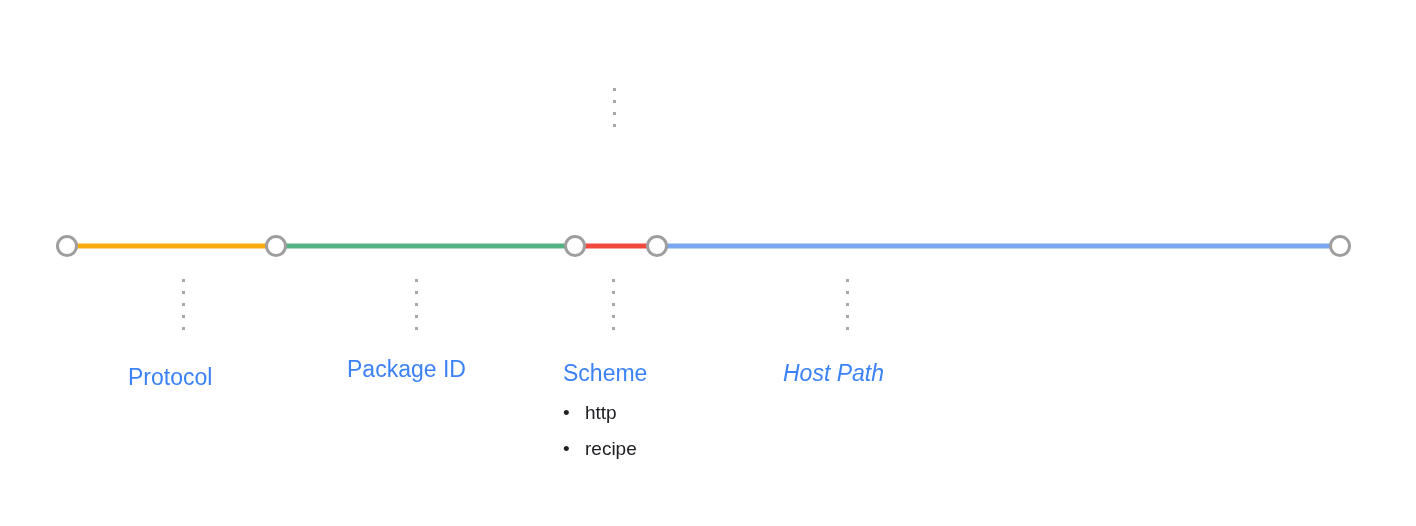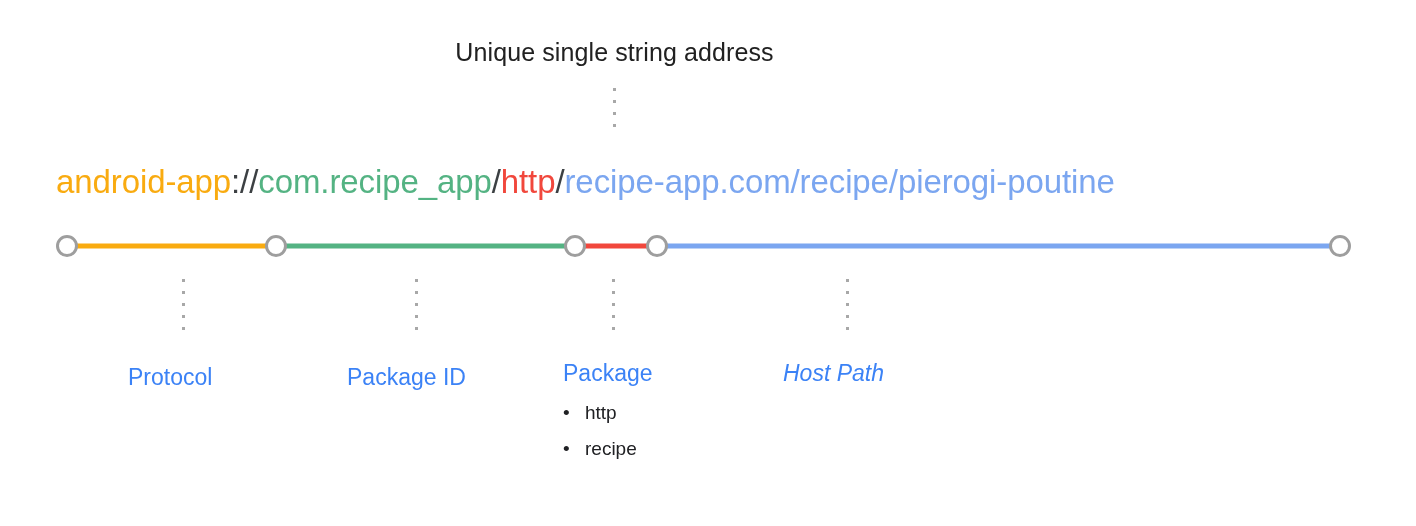--- a/index.html
+++ b/index.html
@@ -90,49 +90,45 @@
     line-height: 1;
     color: #202124;
   }
   .bullet-text { white-space: nowrap; }
 </style>
 </head>
 <body>
 
 <div id="diagram">
 
-  <div class="title">Unique single string address</div>
 
   <div class="dotline" style="left:613px; top:88px; height:46px;"></div>
 
-  <div class="urlstring">
-    <span style="color:#F9AB10;">android-app</span><span style="color:#3C4043;">://</span><span style="color:#54B383;">com.recipe_app</span><span style="color:#3C4043;">/</span><span style="color:#F1473C;">http</span><span style="color:#3C4043;">/</span><span style="color:#7BA6F0;">recipe-app.com/recipe/pierogi-poutine</span>
-  </div>
 
   <svg class="axis" width="1416" height="526" viewBox="0 0 1416 526" xmlns="http://www.w3.org/2000/svg">
     <line x1="67" y1="246" x2="276" y2="246" stroke="#F9AB10" stroke-width="5"></line>
     <line x1="276" y1="246" x2="575" y2="246" stroke="#54B383" stroke-width="5"></line>
     <line x1="575" y1="246" x2="657" y2="246" stroke="#F1473C" stroke-width="5"></line>
     <line x1="657" y1="246" x2="1340" y2="246" stroke="#7BA6F0" stroke-width="5"></line>
 
     <circle cx="67" cy="246" r="9.5" fill="#ffffff" stroke="#9E9E9E" stroke-width="3"></circle>
     <circle cx="276" cy="246" r="9.5" fill="#ffffff" stroke="#9E9E9E" stroke-width="3"></circle>
     <circle cx="575" cy="246" r="9.5" fill="#ffffff" stroke="#9E9E9E" stroke-width="3"></circle>
     <circle cx="657" cy="246" r="9.5" fill="#ffffff" stroke="#9E9E9E" stroke-width="3"></circle>
     <circle cx="1340" cy="246" r="9.5" fill="#ffffff" stroke="#9E9E9E" stroke-width="3"></circle>
   </svg>
 
   <div class="dotline" style="left:182px; top:279px; height:58px;"></div>
   <div class="dotline" style="left:415px; top:279px; height:58px;"></div>
   <div class="dotline" style="left:612px; top:279px; height:58px;"></div>
   <div class="dotline" style="left:846px; top:279px; height:58px;"></div>
 
   <div class="seclabel" style="left:128px; top:364px;">Protocol</div>
-  <div class="seclabel" style="left:347px; top:364px;">Package ID</div>
-  <div class="seclabel" style="left:563px; top:360px;">Package</div>
+  <div class="seclabel" style="left:347px; top:356px;">Package ID</div>
+  <div class="seclabel" style="left:563px; top:360px;">Scheme</div>
   <div class="seclabel" style="left:783px; top:360px;font-style:italic;">Host Path</div>
 
   <div class="bullets">
     <div class="bullet-row">
       <span class="bullet-dot">•</span>
       <span class="bullet-text">http</span>
     </div>
     <div class="bullet-row">
       <span class="bullet-dot">•</span>
       <span class="bullet-text">recipe</span>

